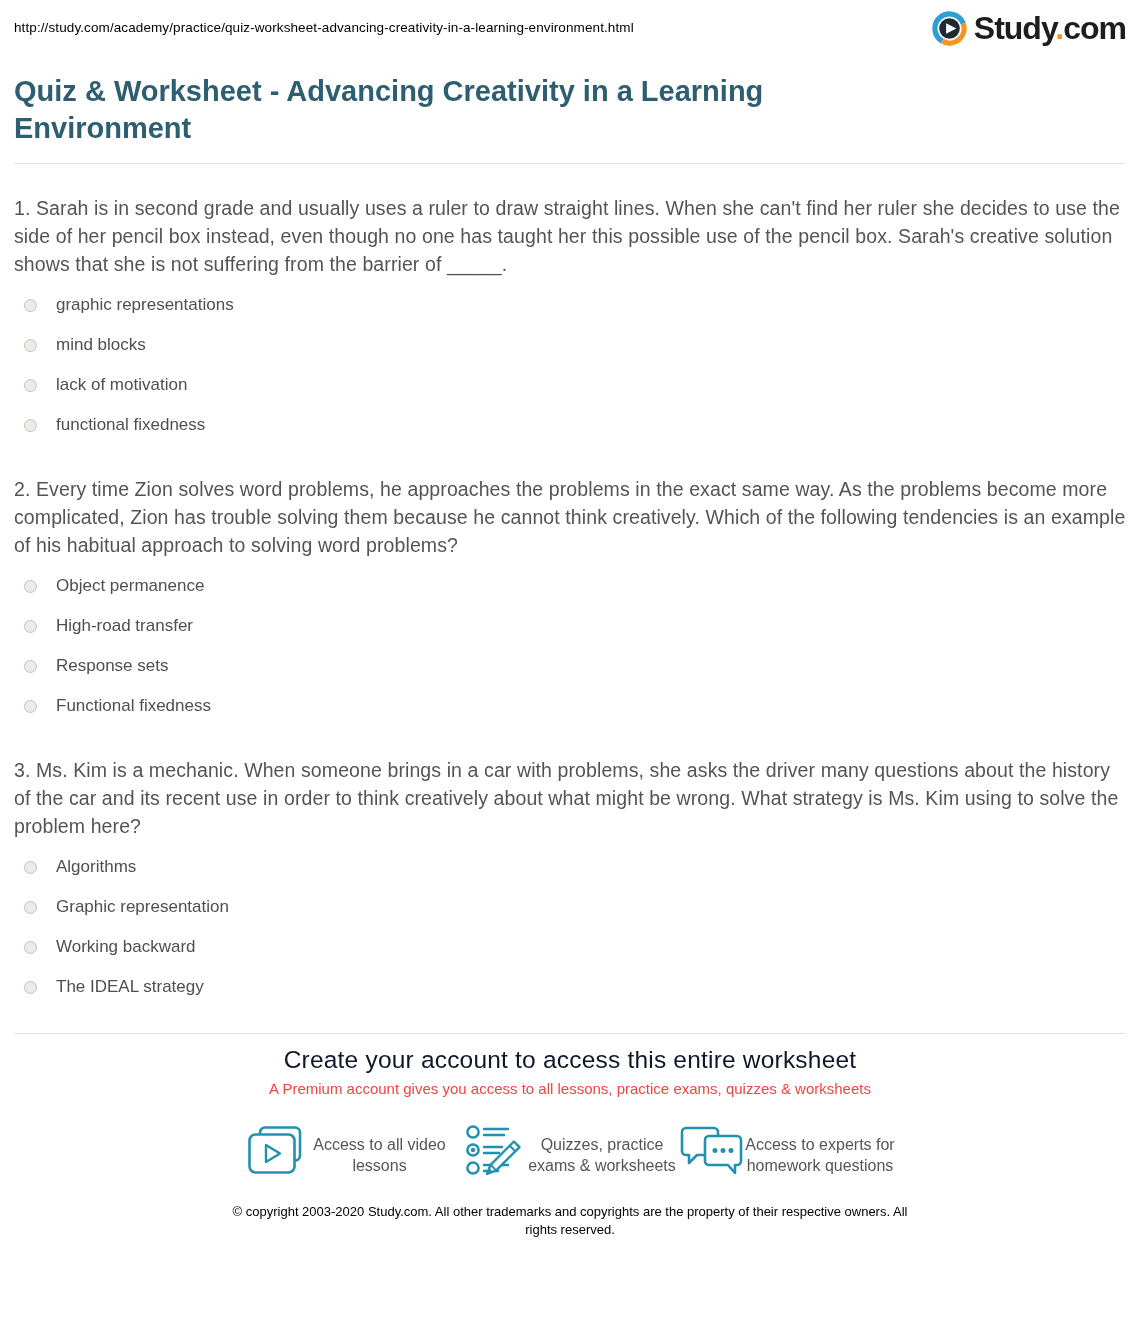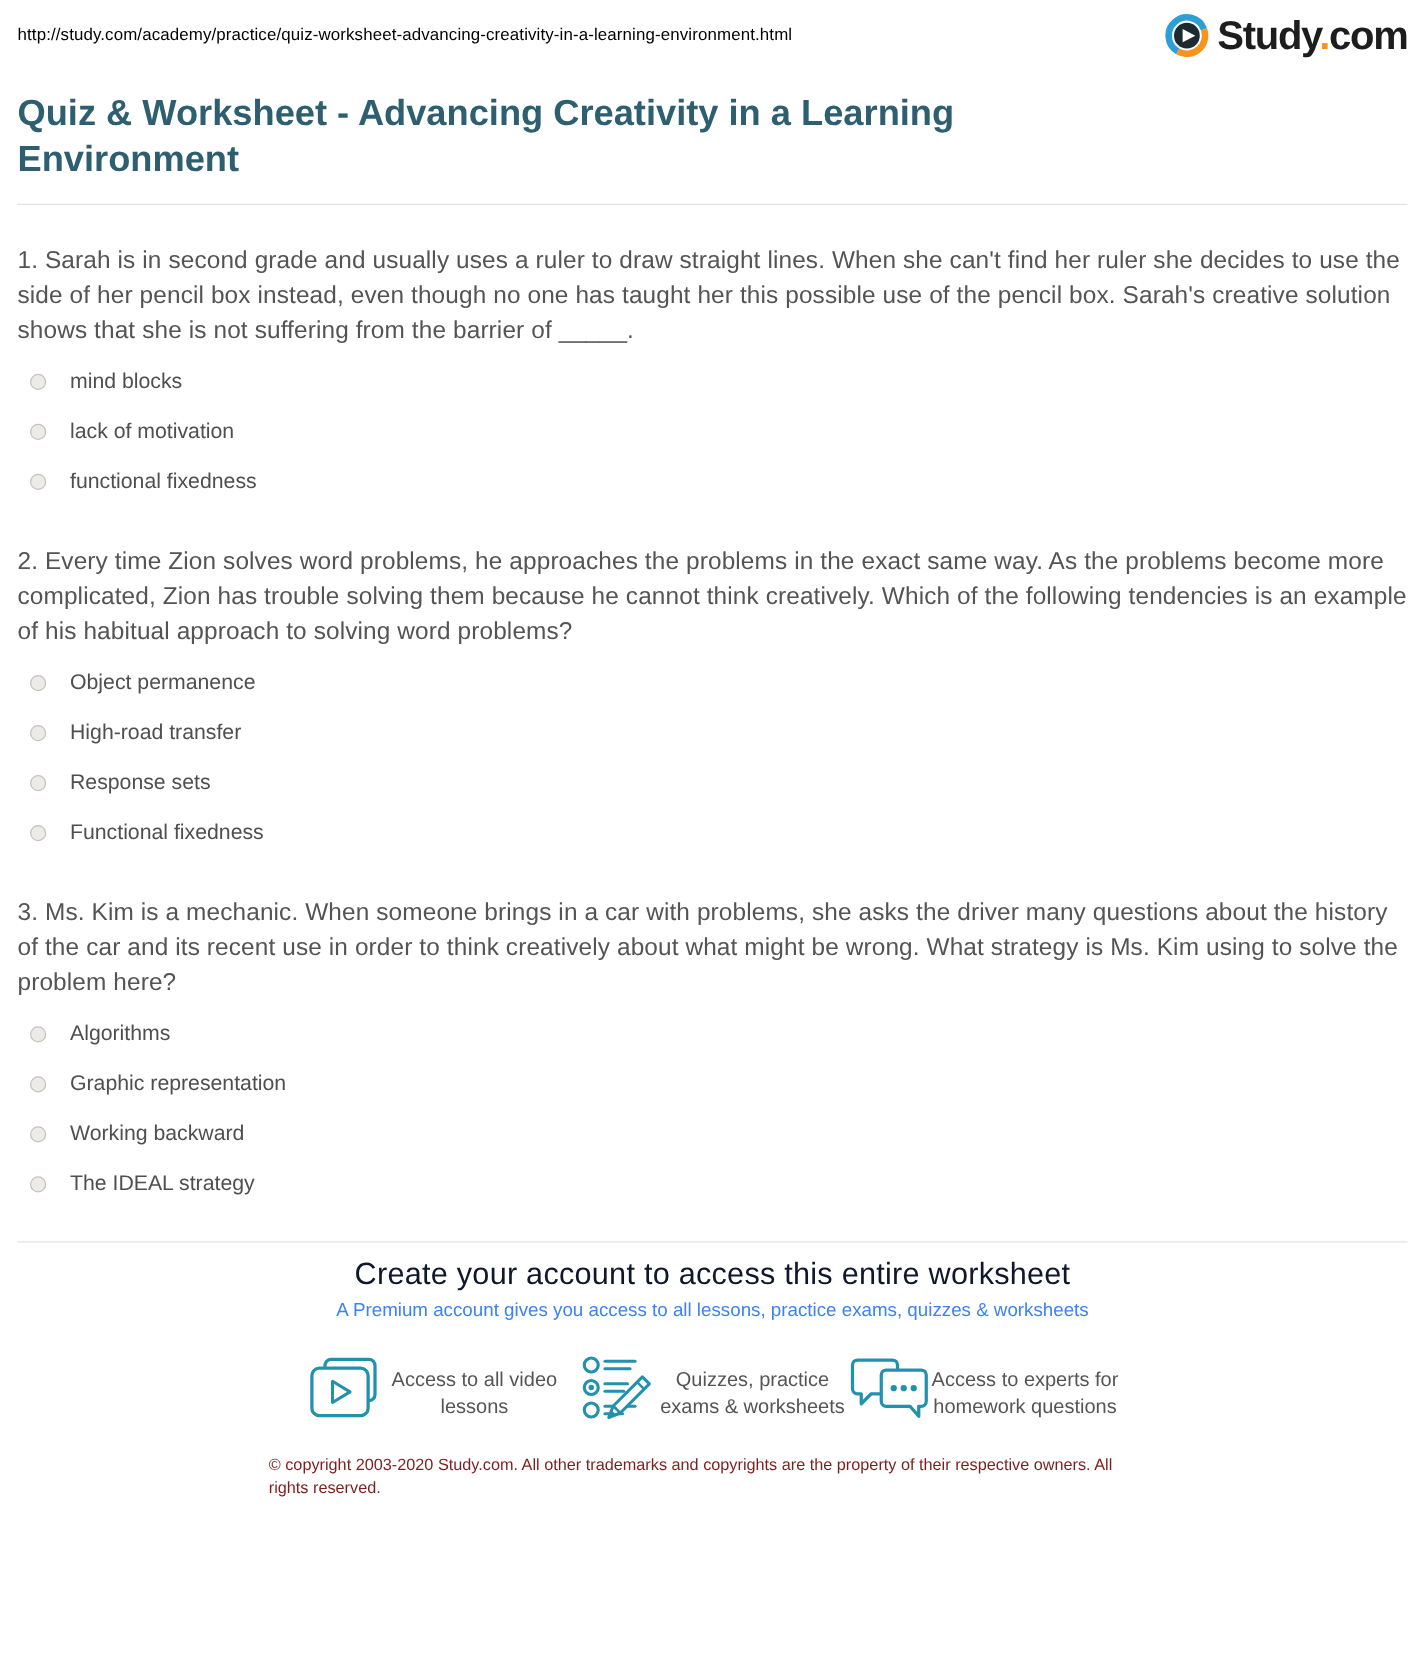--- a/index.html
+++ b/index.html
@@ -22,30 +22,30 @@
   
   .question { margin:30px 14px 0 14px; }
   .q-text { font-size:19.5px; line-height:28px; font-weight:400; color:#545454; letter-spacing:0.1px; }
   .options { margin-top:7px; }
   .option { display:flex; align-items:center; height:40px; cursor:pointer; }
   .radio { width:13px; height:13px; border-radius:50%; background:#ecebe8; border:1px solid #c6c2bc; margin:0 19px 0 10px; flex:none; }
   .opt-label { font-size:17px; color:#4f4f4f; }
   
   .cta { text-align:center; }
   .cta-heading { margin-top:12px; font-size:24.5px; font-weight:400; color:#0f172a; letter-spacing:0.2px; }
-  .cta-sub { margin-top:6px; font-size:15px; color:#3b82f6; }
+  .cta-sub { margin-top:6px; font-size:15px; color:#ef4444; }
   .features { display:flex; justify-content:center; margin-top:22px; }
   .feature { width:217px; display:flex; flex-direction:row; align-items:center; }
   .f-icon { height:62px; display:flex; align-items:flex-end; justify-content:center; }
   .f-label { margin-top:10px; font-size:16px; line-height:21px; color:#555; }
   .feature:nth-child(1) .f-label { max-width:150px; }
   .feature:nth-child(2) .f-label { max-width:218px; }
   .feature:nth-child(3) .f-label { max-width:190px; }
   
-  .copyright { margin:22px auto 0 auto; max-width:710px; text-align:left; font-size:13px; line-height:17.5px; color:#7f1d1d; }
+  .copyright { margin:22px auto 0 auto; max-width:710px; text-align:center; font-size:13px; line-height:17.5px; color:#000000; }
 </style>
 </head>
 <body>
 
 <header class="topbar">
   <div class="url">http://study.com/academy/practice/quiz-worksheet-advancing-creativity-in-a-learning-environment.html</div>
   <div class="logo">
     <span class="logo-mark">
       <svg width="35" height="35" viewBox="0 0 36 36">
         <path d="M10.5 31 A15 15 0 1 1 32.1 12.9" fill="none" stroke="#2e9fd4" stroke-width="5.4"></path>
@@ -59,20 +59,24 @@
 </header>
 
 <h1 class="page-title">Quiz &amp; Worksheet - Advancing Creativity in a Learning Environment</h1>
 <hr class="divider">
 
 <main>
 
   <section class="question">
     <p class="q-text">1. Sarah is in second grade and usually uses a ruler to draw straight lines. When she can't find her ruler she decides to use the side of her pencil box instead, even though no one has taught her this possible use of the pencil box. Sarah's creative solution shows that she is not suffering from the barrier of _____.</p>
     <div class="options">
+      <label class="option">
+        <span class="radio"></span>
+        <span class="opt-label">graphic representations</span>
+      </label>
       <label class="option">
         <span class="radio"></span>
         <span class="opt-label">mind blocks</span>
       </label>
       <label class="option">
         <span class="radio"></span>
         <span class="opt-label">lack of motivation</span>
       </label>
       <label class="option">
         <span class="radio"></span>

